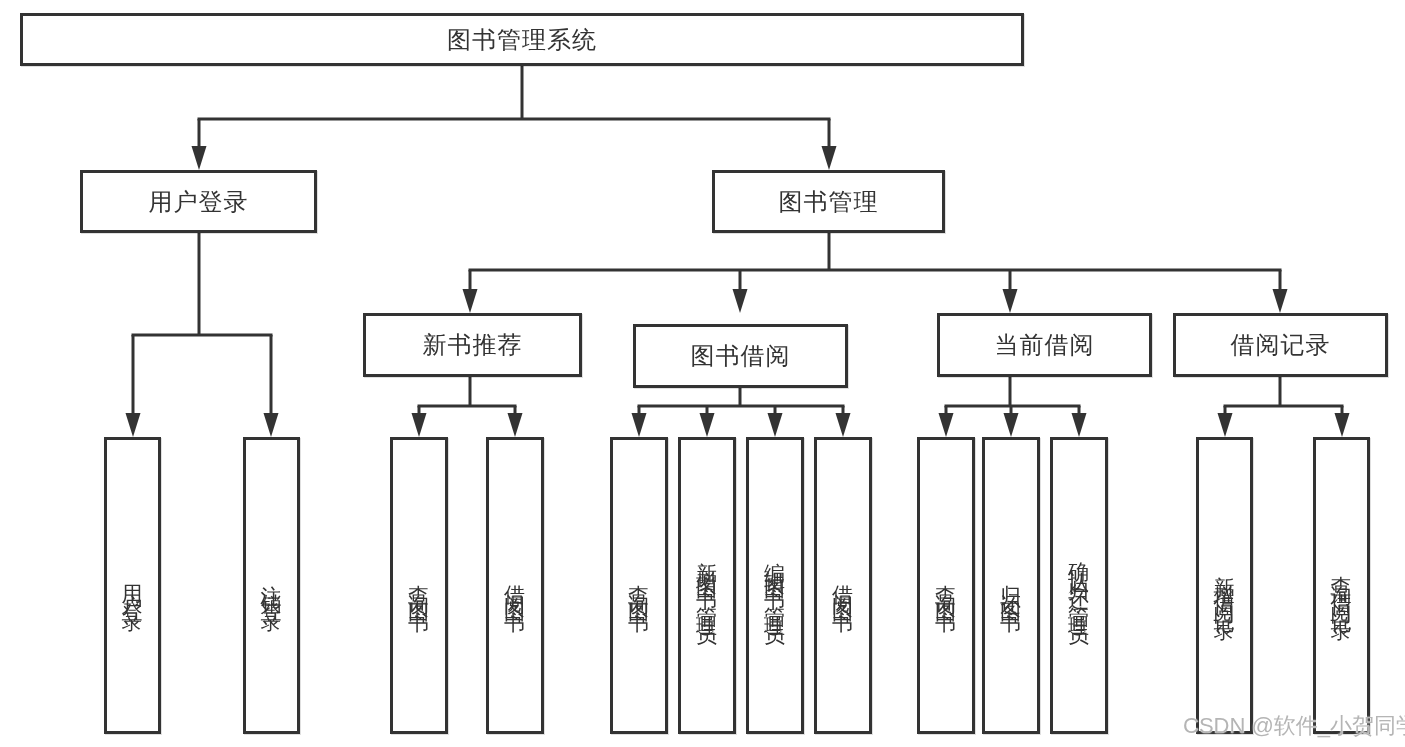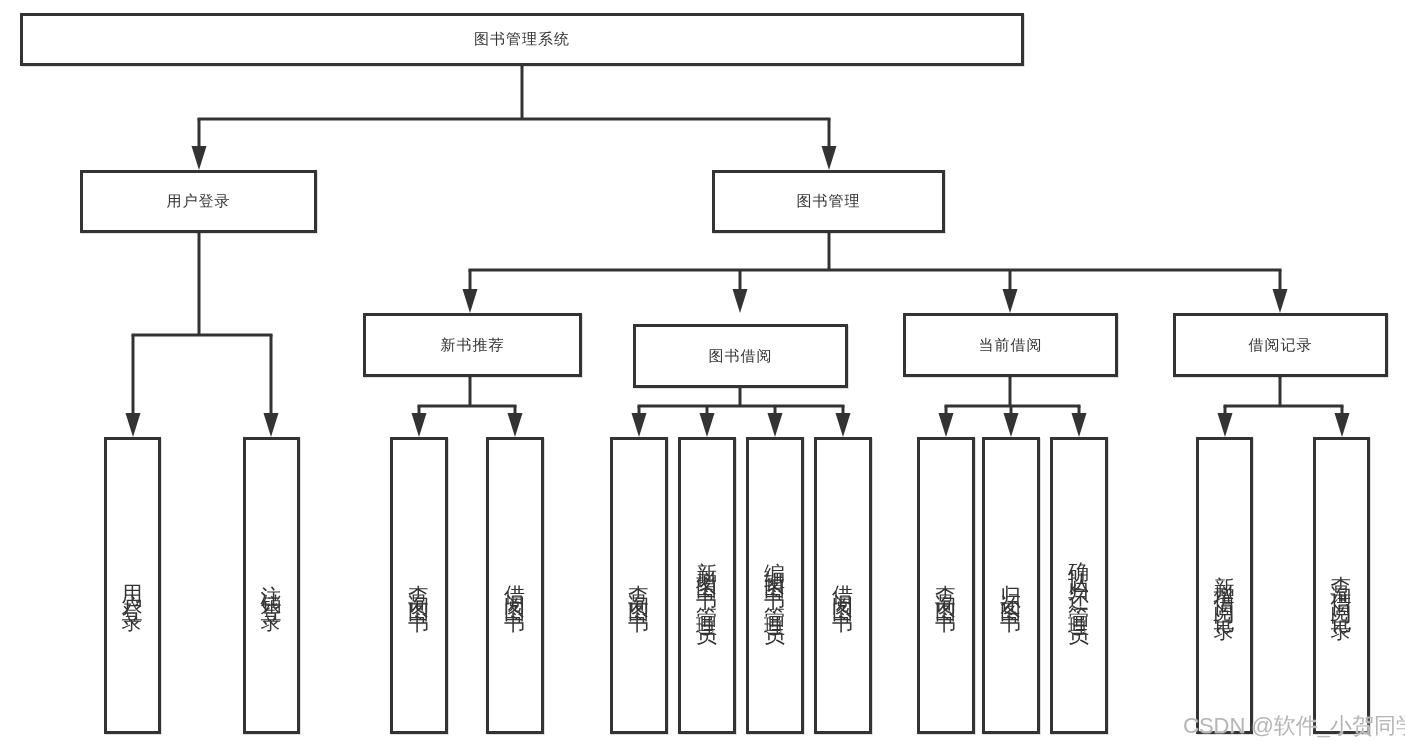--- a/index.html
+++ b/index.html
@@ -27,21 +27,21 @@
     border: 3px solid #333333;
     background: #ffffff;
     color: #333333;
     display: flex;
     align-items: center;
     justify-content: center;
     box-shadow: 1px 1px 0 rgba(0,0,0,0.12);
   }
 
   .hlabel {
-    font-size: 15px;
+    font-size: 24px;
     letter-spacing: 1px;
     white-space: nowrap;
   }
 
   .vbox {
     top: 437px;
     height: 297px;
   }
 
   .vlabel {
@@ -157,21 +157,21 @@
   <div class="node" style="left:712px; top:170px; width:233px; height:63px;">
     <span class="hlabel">图书管理</span>
   </div>
 
   <div class="node" style="left:363px; top:313px; width:219px; height:64px;">
     <span class="hlabel">新书推荐</span>
   </div>
   <div class="node" style="left:633px; top:324px; width:215px; height:64px;">
     <span class="hlabel">图书借阅</span>
   </div>
-  <div class="node" style="left:903px; top:313px; width:215px; height:64px;">
+  <div class="node" style="left:937px; top:313px; width:215px; height:64px;">
     <span class="hlabel">当前借阅</span>
   </div>
   <div class="node" style="left:1173px; top:313px; width:215px; height:64px;">
     <span class="hlabel">借阅记录</span>
   </div>
 
   <div class="node vbox" style="left:104px; width:57px;">
     <span class="vlabel">用户登录</span>
   </div>
   <div class="node vbox" style="left:243px; width:57px;">

